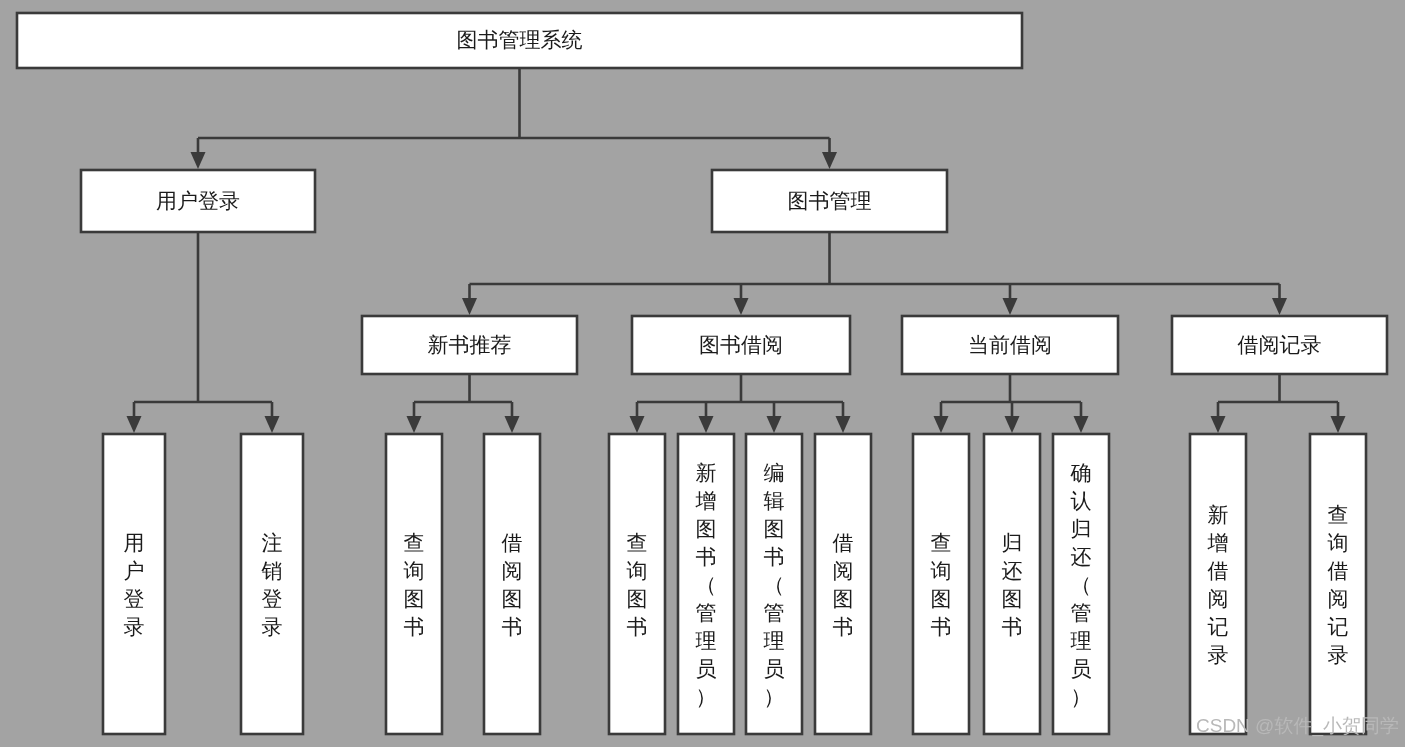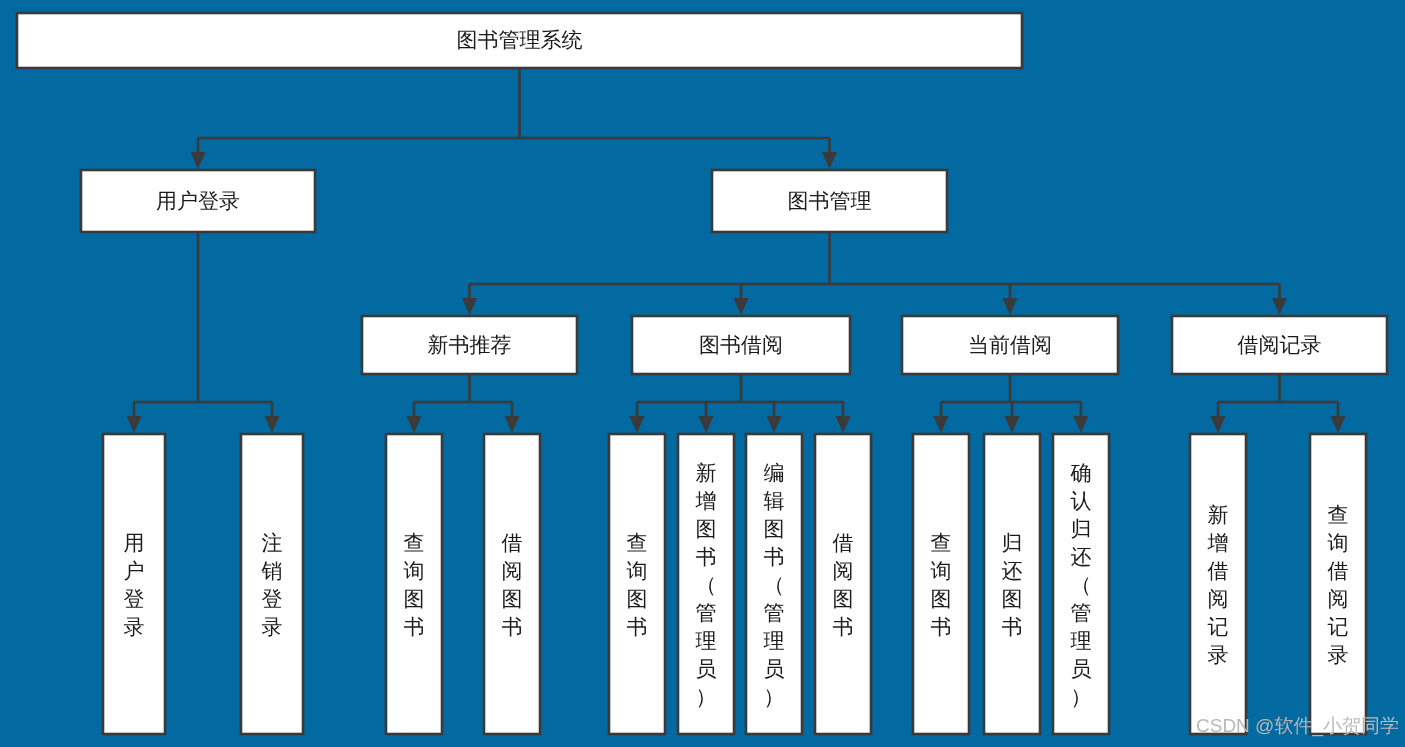--- a/index.html
+++ b/index.html
@@ -7,21 +7,21 @@
     padding: 0;
     background: #ffffff;
   }
   body {
     font-family: "Liberation Sans", "DejaVu Sans", sans-serif;
   }
   #diagram-root {
     position: relative;
     width: 1405px;
     height: 747px;
-    background: #0369a1;
+    background: #a3a3a3;
     overflow: hidden;
   }
   svg#tree-svg {
     position: absolute;
     left: 0;
     top: 0;
     width: 1405px;
     height: 747px;
   }
   .node-box {

